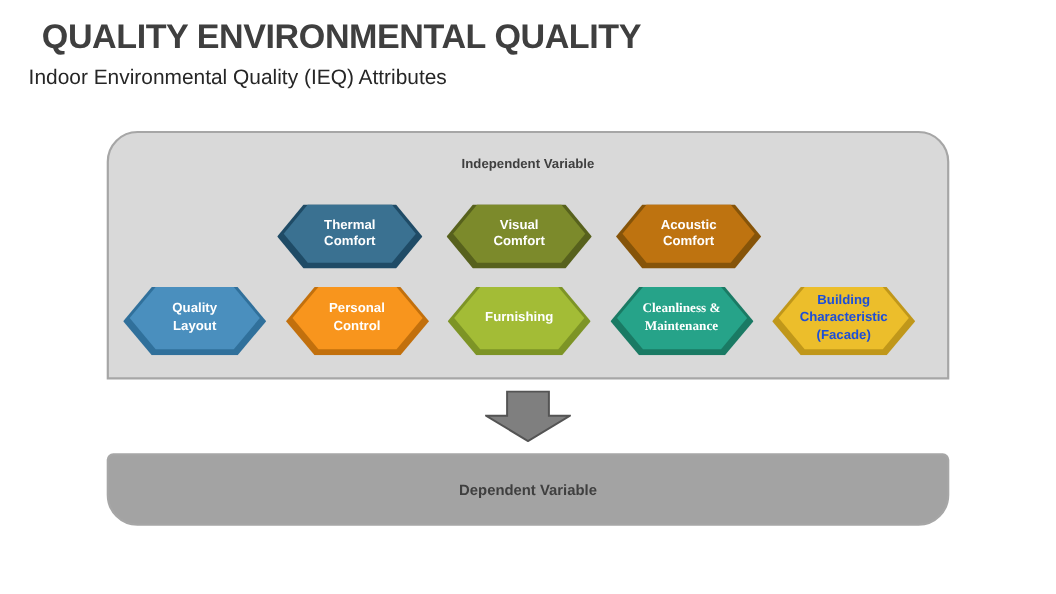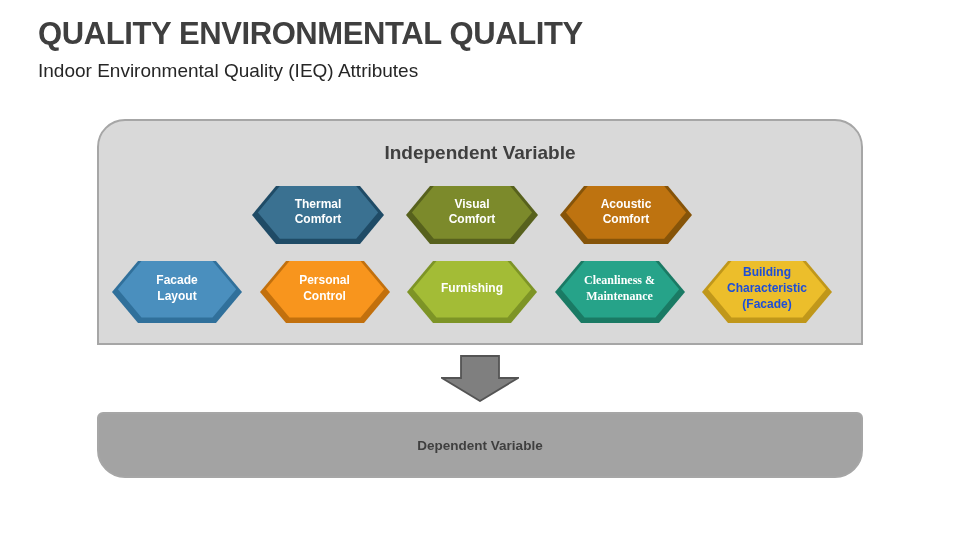--- a/index.html
+++ b/index.html
@@ -17,39 +17,39 @@
   .title {
     position: absolute;
     left: 38px; top: 16px;
     font-size: 31px;
     font-weight: 700;
     letter-spacing: -0.4px;
     white-space: nowrap;
   }
   .subtitle {
     position: absolute;
-    left: 38px; top: 60px;
+    left: 26px; top: 60px;
     font-size: 19px;
     font-weight: 400;
     white-space: nowrap;
   }
   .ind-box {
     position: absolute;
     left: 97px; top: 119px;
     width: 766px; height: 226px;
     box-sizing: border-box;
     border: 2px solid #A6A6A6;
     border-radius: 28px 28px 0 0;
     background: #D9D9D9;
   }
   .box-heading {
     position: absolute;
     left: 0; right: 0; top: 21px;
     text-align: center;
-    font-size: 19px;
+    font-size: 12px;
     font-weight: 700;
   }
   .hex-row {
     position: absolute;
     left: 0; right: 16px;
     display: flex;
     justify-content: center;
   }
   .hex-row.row1 { top: 65px;  gap: 22px; }
   .hex-row.row2 { top: 140px; gap: 17.5px; }
@@ -134,21 +134,21 @@
           </div>
         </div>
       </div>
     <div class="hex-row row2">
         <div class="hex" style="width: 130px; height: 62px;">
           <svg width="130" height="62" viewBox="0 0 130 62">
             <polygon points="0,31 26,0 104,0 130,31 104,62 26,62" fill="#30709B"></polygon>
             <polygon points="5.9,28.2 29.5,0.0 100.5,0.0 124.2,28.2 100.5,56.4 29.5,56.4" fill="#4A8FBE"></polygon>
           </svg>
           <div class="hex-label" style="height: 56.42px; color: rgb(255, 255, 255);">
-            <div>Facade</div>
+            <div>Quality</div>
             <div>Layout</div>
           </div>
         </div>
         <div class="hex" style="width: 130px; height: 62px;">
           <svg width="130" height="62" viewBox="0 0 130 62">
             <polygon points="0,31 26,0 104,0 130,31 104,62 26,62" fill="#C2700D"></polygon>
             <polygon points="5.9,28.2 29.5,0.0 100.5,0.0 124.2,28.2 100.5,56.4 29.5,56.4" fill="#F8951D"></polygon>
           </svg>
           <div class="hex-label" style="height: 56.42px; color: rgb(255, 255, 255);">
             <div>Personal</div>

